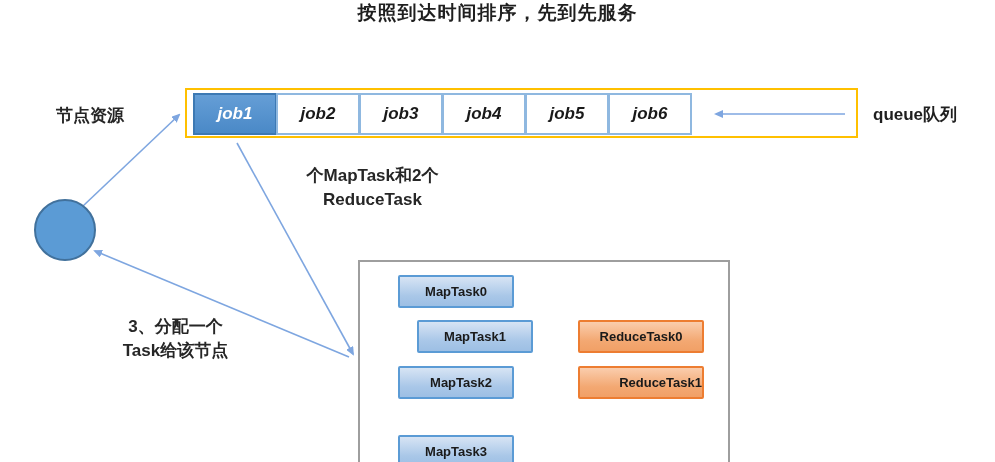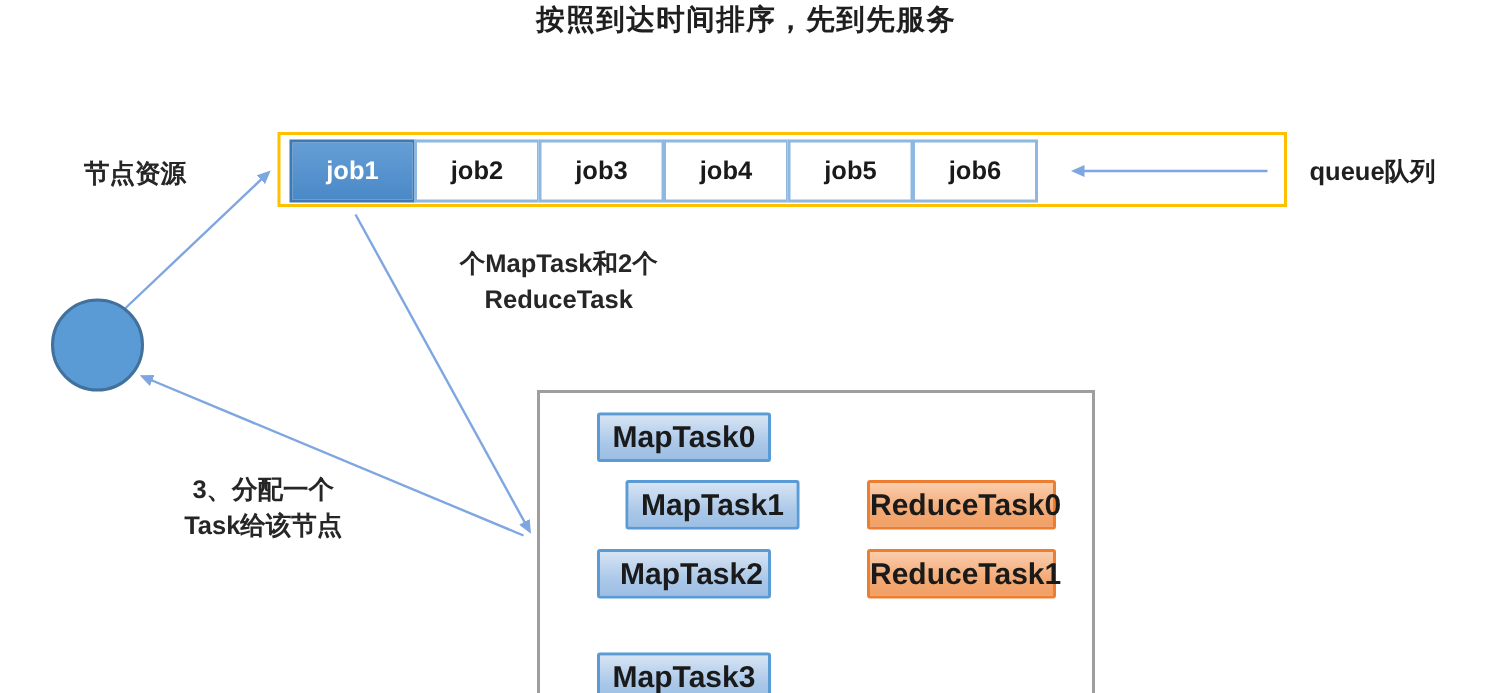--- a/index.html
+++ b/index.html
@@ -33,21 +33,21 @@
   
   .job-cell {
     position: absolute;
     top: 93px;
     width: 84px; height: 42px;
     box-sizing: border-box;
     border: 2px solid #8FB8E0;
     background: #ffffff;
     color: #1a1a1a;
     font-size: 17px; font-weight: 600;
-    text-align: center; line-height: 38px;
+    text-align: center; line-height: 38px; font-style: italic;
   }
   .job-cell.active {
     background: linear-gradient(180deg, #659ED6 0%, #4A89C7 100%);
     border-color: #3D79B3;
     color: #ffffff;
   }
 
   .queue-label {
     left: 873px; top: 103px;
     font-size: 17px; font-weight: bold; color: #1f1f1f;
@@ -69,39 +69,39 @@
     border: 2px solid #9E9E9E;
     background: #ffffff;
     box-sizing: border-box;
   }
 
   .task {
     position: absolute;
     height: 33px;
     box-sizing: border-box;
     border-radius: 2px;
-    font-size: 20px; font-weight: bold; color: #1a1a1a;
+    font-size: 13px; font-weight: bold; color: #1a1a1a;
     text-align: center; line-height: 30px;
   }
   .map-task {
     left: 398px; width: 116px;
     background: linear-gradient(180deg, #D7E4F4 0%, #A9C7E8 65%, #9DBFE4 100%);
     border: 2px solid #5B9BD5;
   }
   .reduce-task {
     left: 578px; width: 126px;
     background: linear-gradient(180deg, #FACDAD 0%, #F3A872 65%, #F1A066 100%);
     border: 2px solid #ED7D31;
   }
   .mt0 { top: 275px; }
   .mt1 { top: 320px; margin-left: 19px; }
   .mt2 { top: 366px; padding-left: 10px; }
   .mt3 { top: 411px; margin-top: 24px; }
   .rt0 { top: 320px; }
-  .rt1 { top: 366px; }
+  .rt1 { top: 366px; text-align: right; }
 
   
   svg.overlay {
     position: absolute; left: 0; top: 0;
     width: 995px; height: 462px;
     pointer-events: none;
   }
 </style>
 </head>
 <body>

